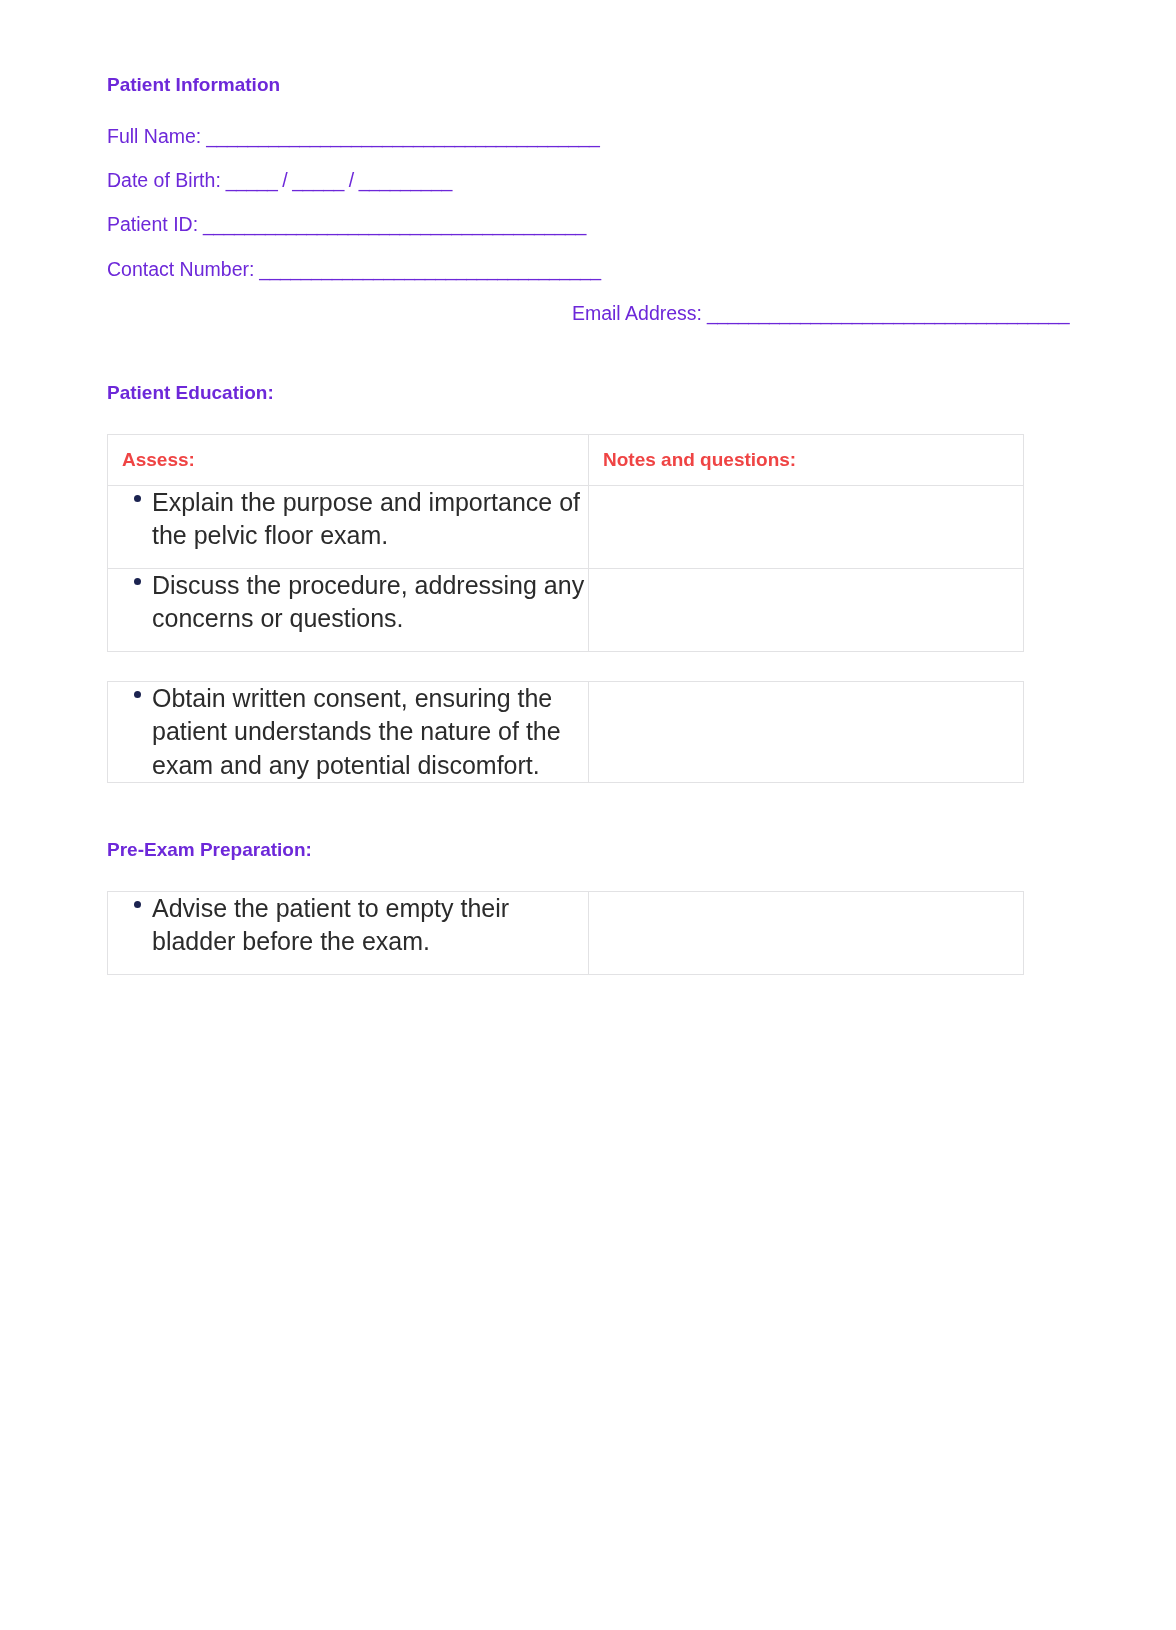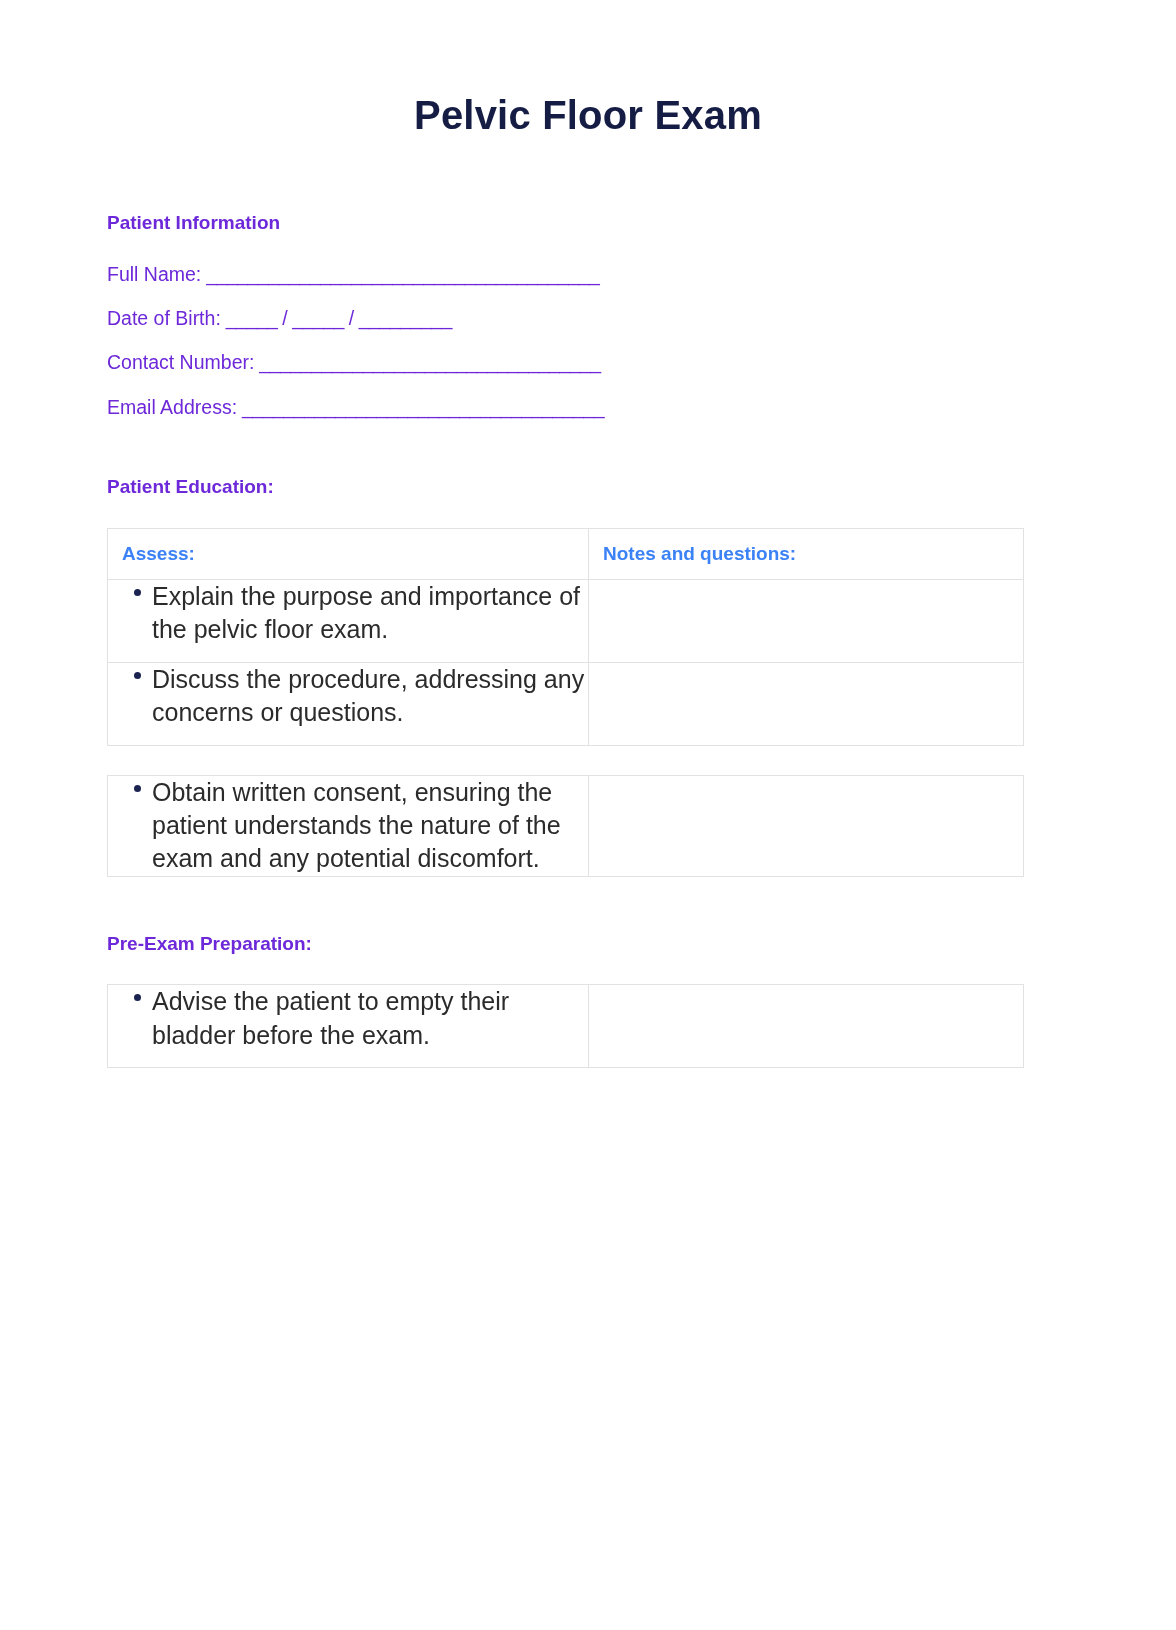--- a/index.html
+++ b/index.html
@@ -54,21 +54,21 @@
     margin-top: 26px;
   }
 
   .field-row {
     font-size: 19.5px;
     color: #6d28d9;
     line-height: 1.35;
     margin-bottom: 18px;
     white-space: nowrap;
   }
-  .field-row:last-child { margin-bottom: 0; }
+  .field-row:last-child { margin-bottom: 0; text-align: right; }
 
   .field-label { }
   .field-blank {
     letter-spacing: -0.5px;
   }
 
   .heading-spaced {
     margin-top: 56px;
   }
 
@@ -86,21 +86,21 @@
     border: 1px solid #e2e2e4;
     vertical-align: top;
     padding: 0;
     background: #ffffff;
   }
 
   .notes-table th {
     text-align: left;
     font-size: 19px;
     font-weight: bold;
-    color: #3b82f6;
+    color: #ef4444;
     padding: 14px 0 14px 14px;
     height: 18px;
   }
 
   .cell-assess {
     padding: 26px 18px 30px 18px;
   }
   .cell-notes {
     padding: 26px 18px 30px 18px;
   }
@@ -128,37 +128,39 @@
   .row-h2 .cell-assess,
   .row-h2 .cell-notes { height: 82px; }
   .row-h3 .cell-assess,
   .row-h3 .cell-notes { height: 88px; }
 </style>
 </head>
 <body>
 
 <div class="page">
 
-  <h1 class="doc-title">Pelvic Floor Exam</h1>
 
   <div class="content">
 
     <h2 class="section-heading heading-patient-info">Patient Information</h2>
 
     <div class="field-list">
 
       <div class="field-row">
         <span class="field-label">Full Name:</span><span class="field-blank"> ______________________________________</span>
       </div>
 
       <div class="field-row">
         <span class="field-label">Date of Birth:</span><span class="field-blank"> _____ / _____ / _________</span>
       </div>
 
 
+      <div class="field-row">
+        <span class="field-label">Patient ID:</span><span class="field-blank"> _____________________________________</span>
+      </div>
 
       <div class="field-row">
         <span class="field-label">Contact Number:</span><span class="field-blank"> _________________________________</span>
       </div>
 
       <div class="field-row">
         <span class="field-label">Email Address:</span><span class="field-blank"> ___________________________________</span>
       </div>
 
     </div>

